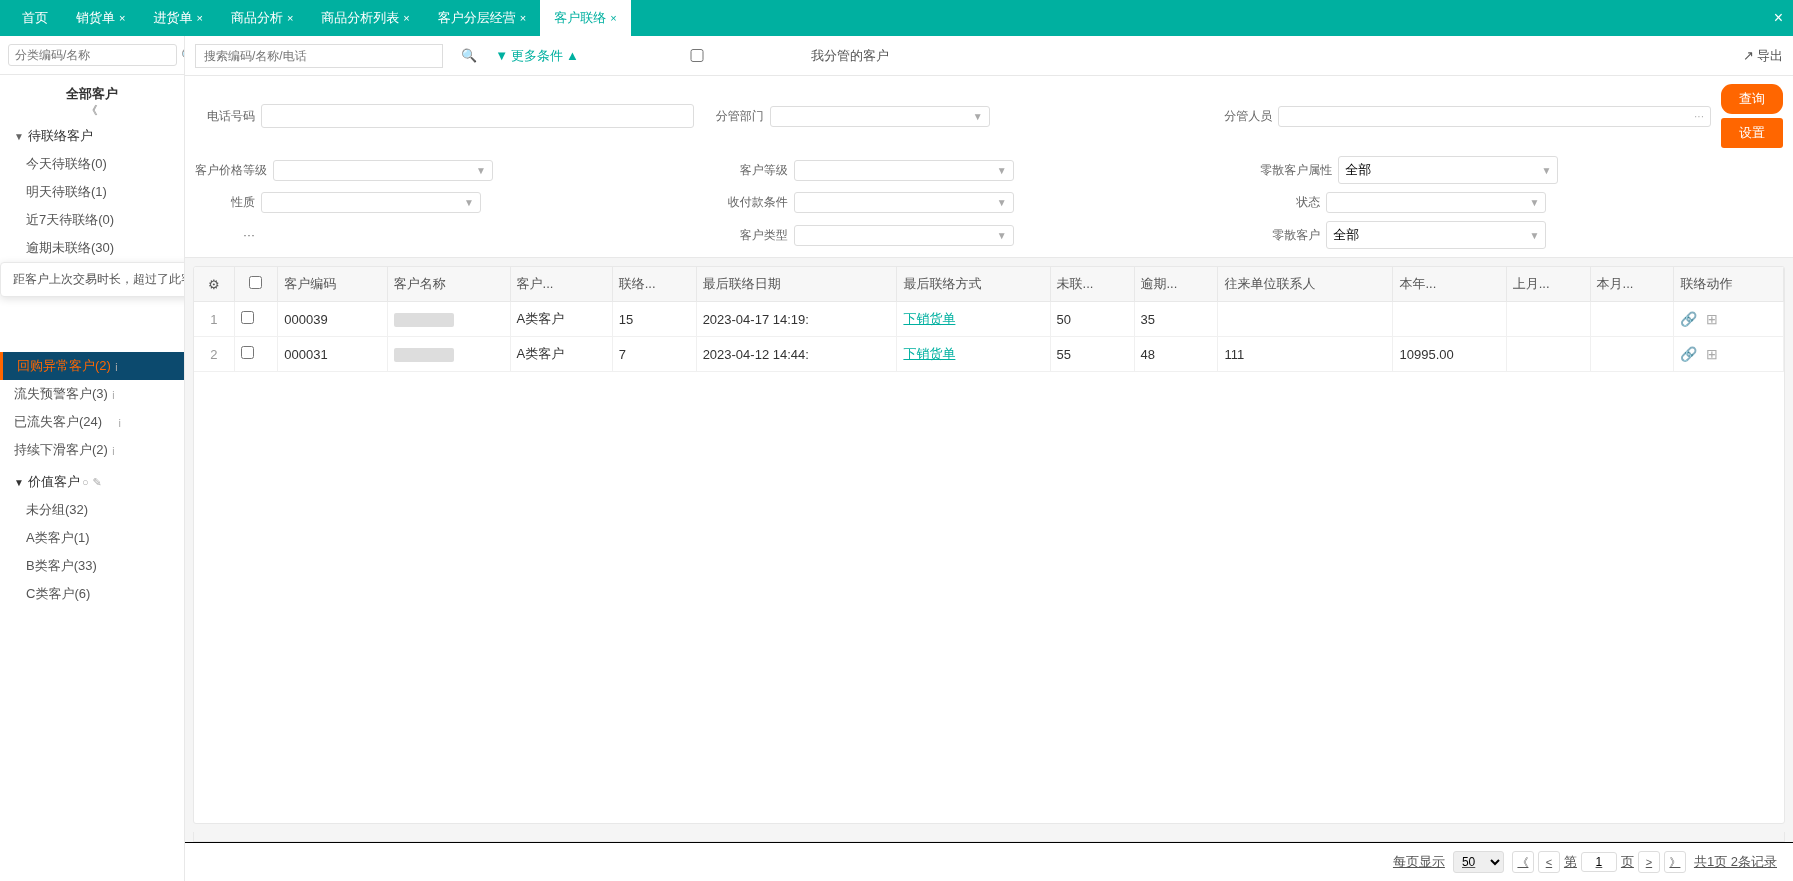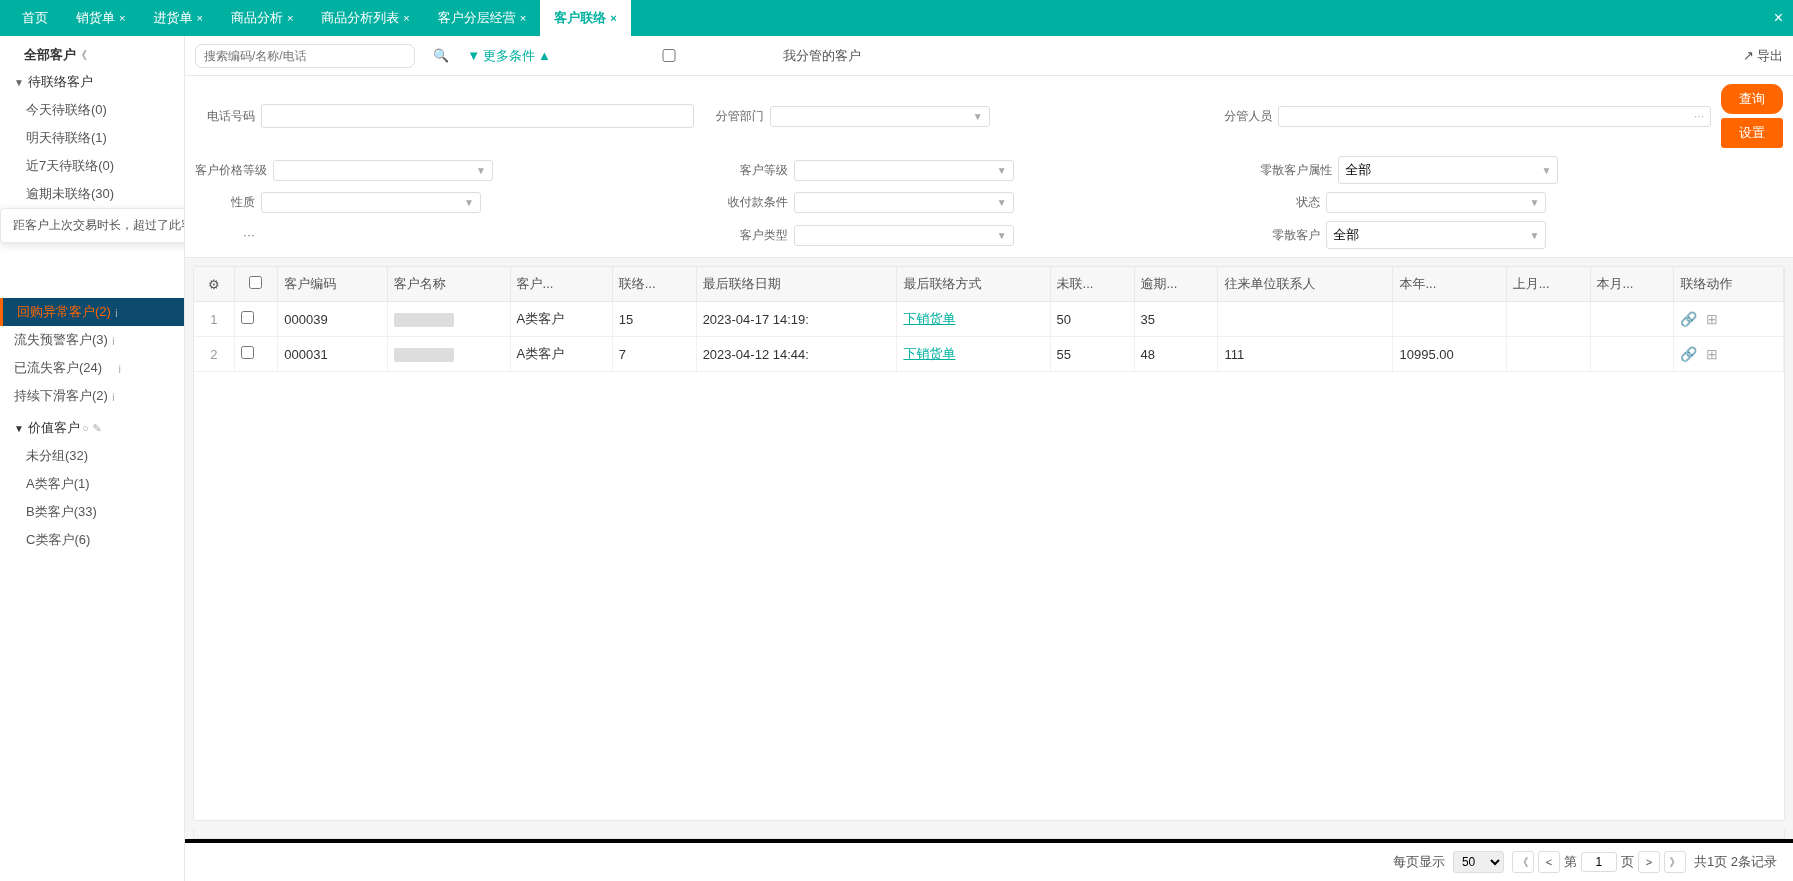--- a/index.html
+++ b/index.html
@@ -21,21 +21,21 @@
       display: flex;
       align-items: center;
       cursor: pointer;
       white-space: nowrap;
       font-size: 13px;
       color: #fff;
     }
     .top-nav .nav-item.active {
       background: #fff;
       color: #00b0a0;
-      font-weight: bold;
+      font-weight: normal;
     }
     .top-nav .nav-item .close-x {
       margin-left: 4px;
       font-size: 11px;
       color: inherit;
     }
     .top-nav .nav-close {
       position: absolute;
       right: 10px;
       top: 50%;
@@ -81,24 +81,25 @@
       cursor: pointer;
     }
     .sidebar-tree {
       flex: 1;
       overflow-y: auto;
       padding: 6px 0;
     }
     .sidebar-header {
       display: flex;
       align-items: center;
-      padding: 4px 24px;
+      padding: 4px 8px;
       font-weight: bold;
       color: #333;
-      justify-content: flex-start;
+      justify-content: flex-end;
+      flex-direction: column;
     }
     .sidebar-header .collapse-icon { color: #aaa; cursor: pointer; font-size: 11px; }
     .tree-group-label {
       display: flex;
       align-items: center;
       padding: 5px 8px 5px 14px;
       color: #333;
       cursor: pointer;
     }
     .tree-group-label .arrow { margin-right: 4px; color: #666; font-size: 10px; }
@@ -299,28 +300,29 @@
       border-right: 1px solid #f0f0f0;
     }
     tbody td:first-child { text-align: center; color: #999; }
     .link-text { color: #00b0a0; cursor: pointer; text-decoration: underline; }
     .action-icons { display: flex; gap: 8px; }
     .action-icon { color: #aaa; cursor: pointer; font-size: 14px; }
 
     
     .pagination {
       background: #fff;
-      border-top: 4px solid #000000;
+      border-top: 1px solid #000000;
       padding: 8px 16px;
       display: flex;
       align-items: center;
       justify-content: flex-end;
       gap: 8px;
       font-size: 12px;
       color: #555;
+      text-decoration: underline;
     }
     .pagination select {
       border: 1px solid #ddd;
       border-radius: 3px;
       padding: 2px 4px;
       font-size: 12px;
     }
     .pagination .page-nav {
       display: flex;
       align-items: center;
@@ -423,20 +425,24 @@
   <div class="nav-item active">
     <span>客户联络</span>
     <span class="close-x">×</span>
   </div>
   <div class="nav-close">×</div>
 </div>
 
 <div class="main-layout">
 
   <div class="sidebar">
+    <div class="sidebar-search">
+      <input type="text" placeholder="分类编码/名称" style="">
+      <span class="search-icon">🔍</span>
+    </div>
     <div class="sidebar-tree">
       <div class="sidebar-header">
         <span>全部客户</span>
         <span class="collapse-icon">《</span>
       </div>
 
       <div class="tree-group-label">
         <span class="arrow">▼</span>
         <span>待联络客户</span>
       </div>
@@ -477,21 +483,21 @@
         <div class="tree-item">A类客户(1)</div>
         <div class="tree-item">B类客户(33)</div>
         <div class="tree-item">C类客户(6)</div>
       </div>
     </div>
   </div>
 
   <div class="content">
 
     <div class="filter-bar">
-      <input type="text" style="width: 220px; border: 1px solid rgb(221, 221, 221); border-radius: 7px; padding: 4px 8px; font-size: 12px; outline: none;" placeholder="搜索编码/名称/电话">
+      <input type="text" style="width: 248px; border: 1px solid rgb(221, 221, 221); border-radius: 0; padding: 4px 8px; font-size: 12px; outline: none;" placeholder="搜索编码/名称/电话">
       <button class="filter-bar search-btn" style="background:none;border:none;cursor:pointer;color:#aaa;">🔍</button>
       <div class="more-conditions">
         <span>▼</span>
         <span>更多条件</span>
         <span>▲</span>
       </div>
       <label class="my-customers">
         <input type="checkbox" style="">
         <span>我分管的客户</span>
       </label>

